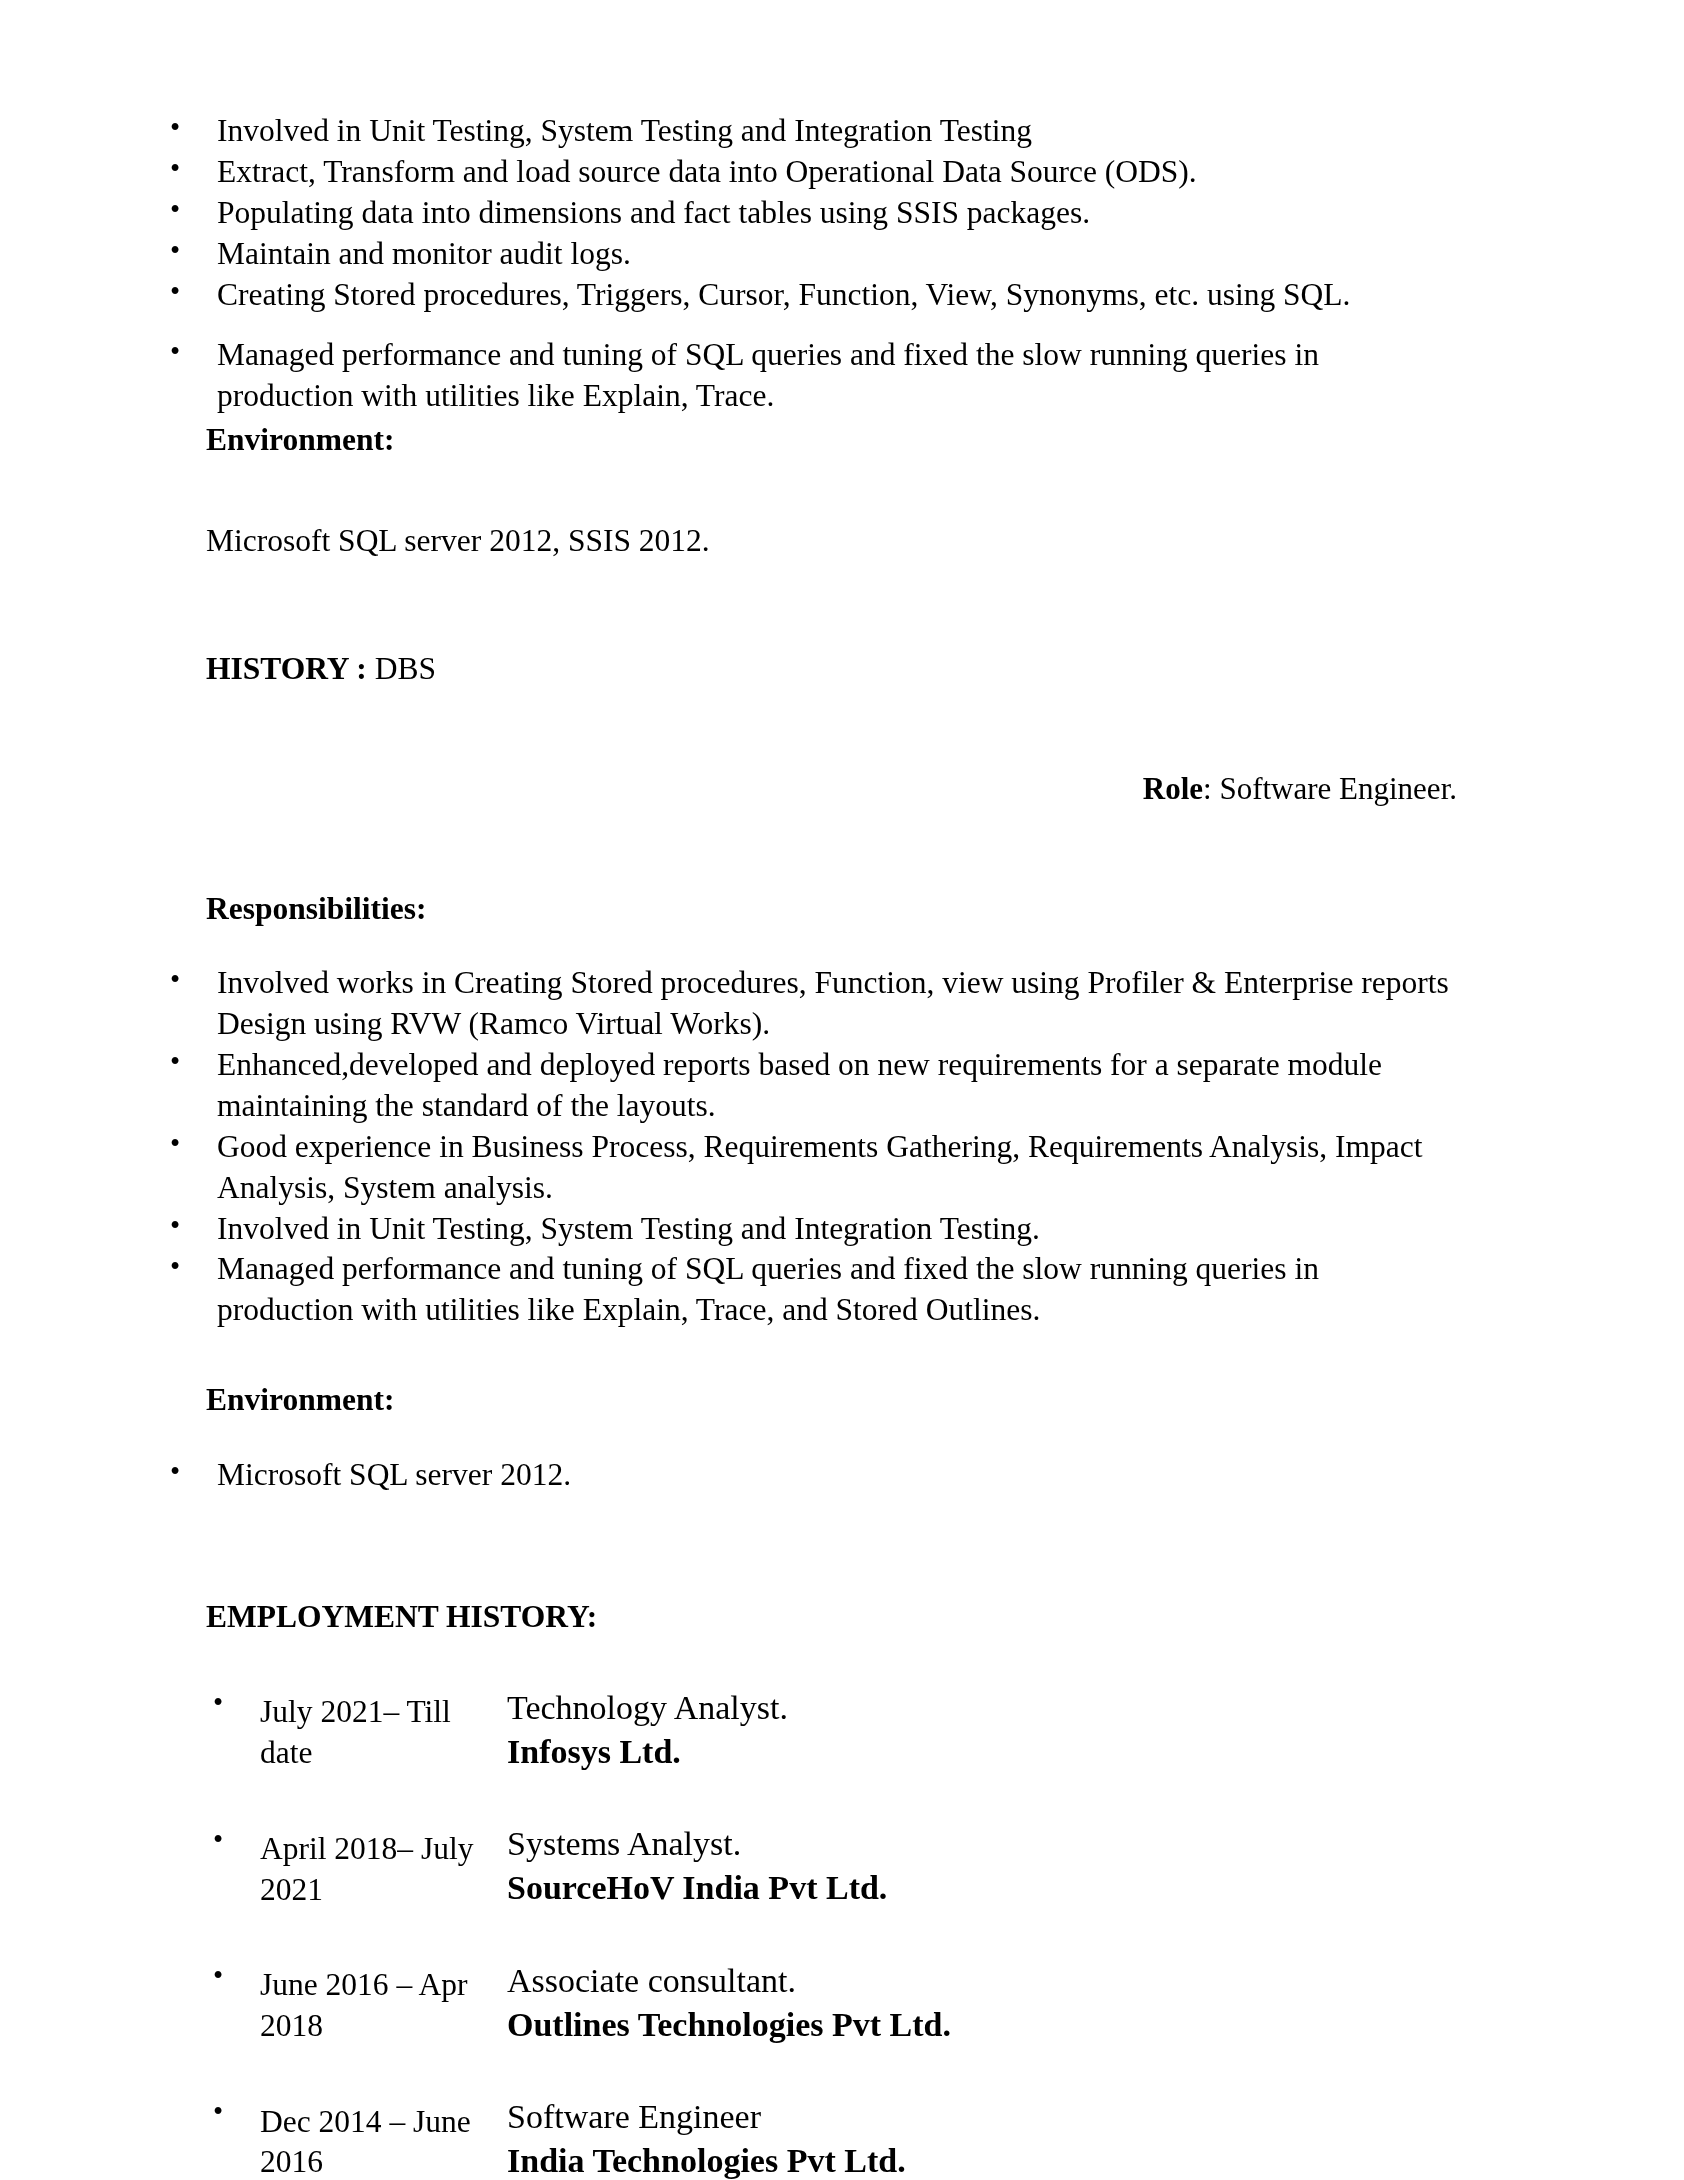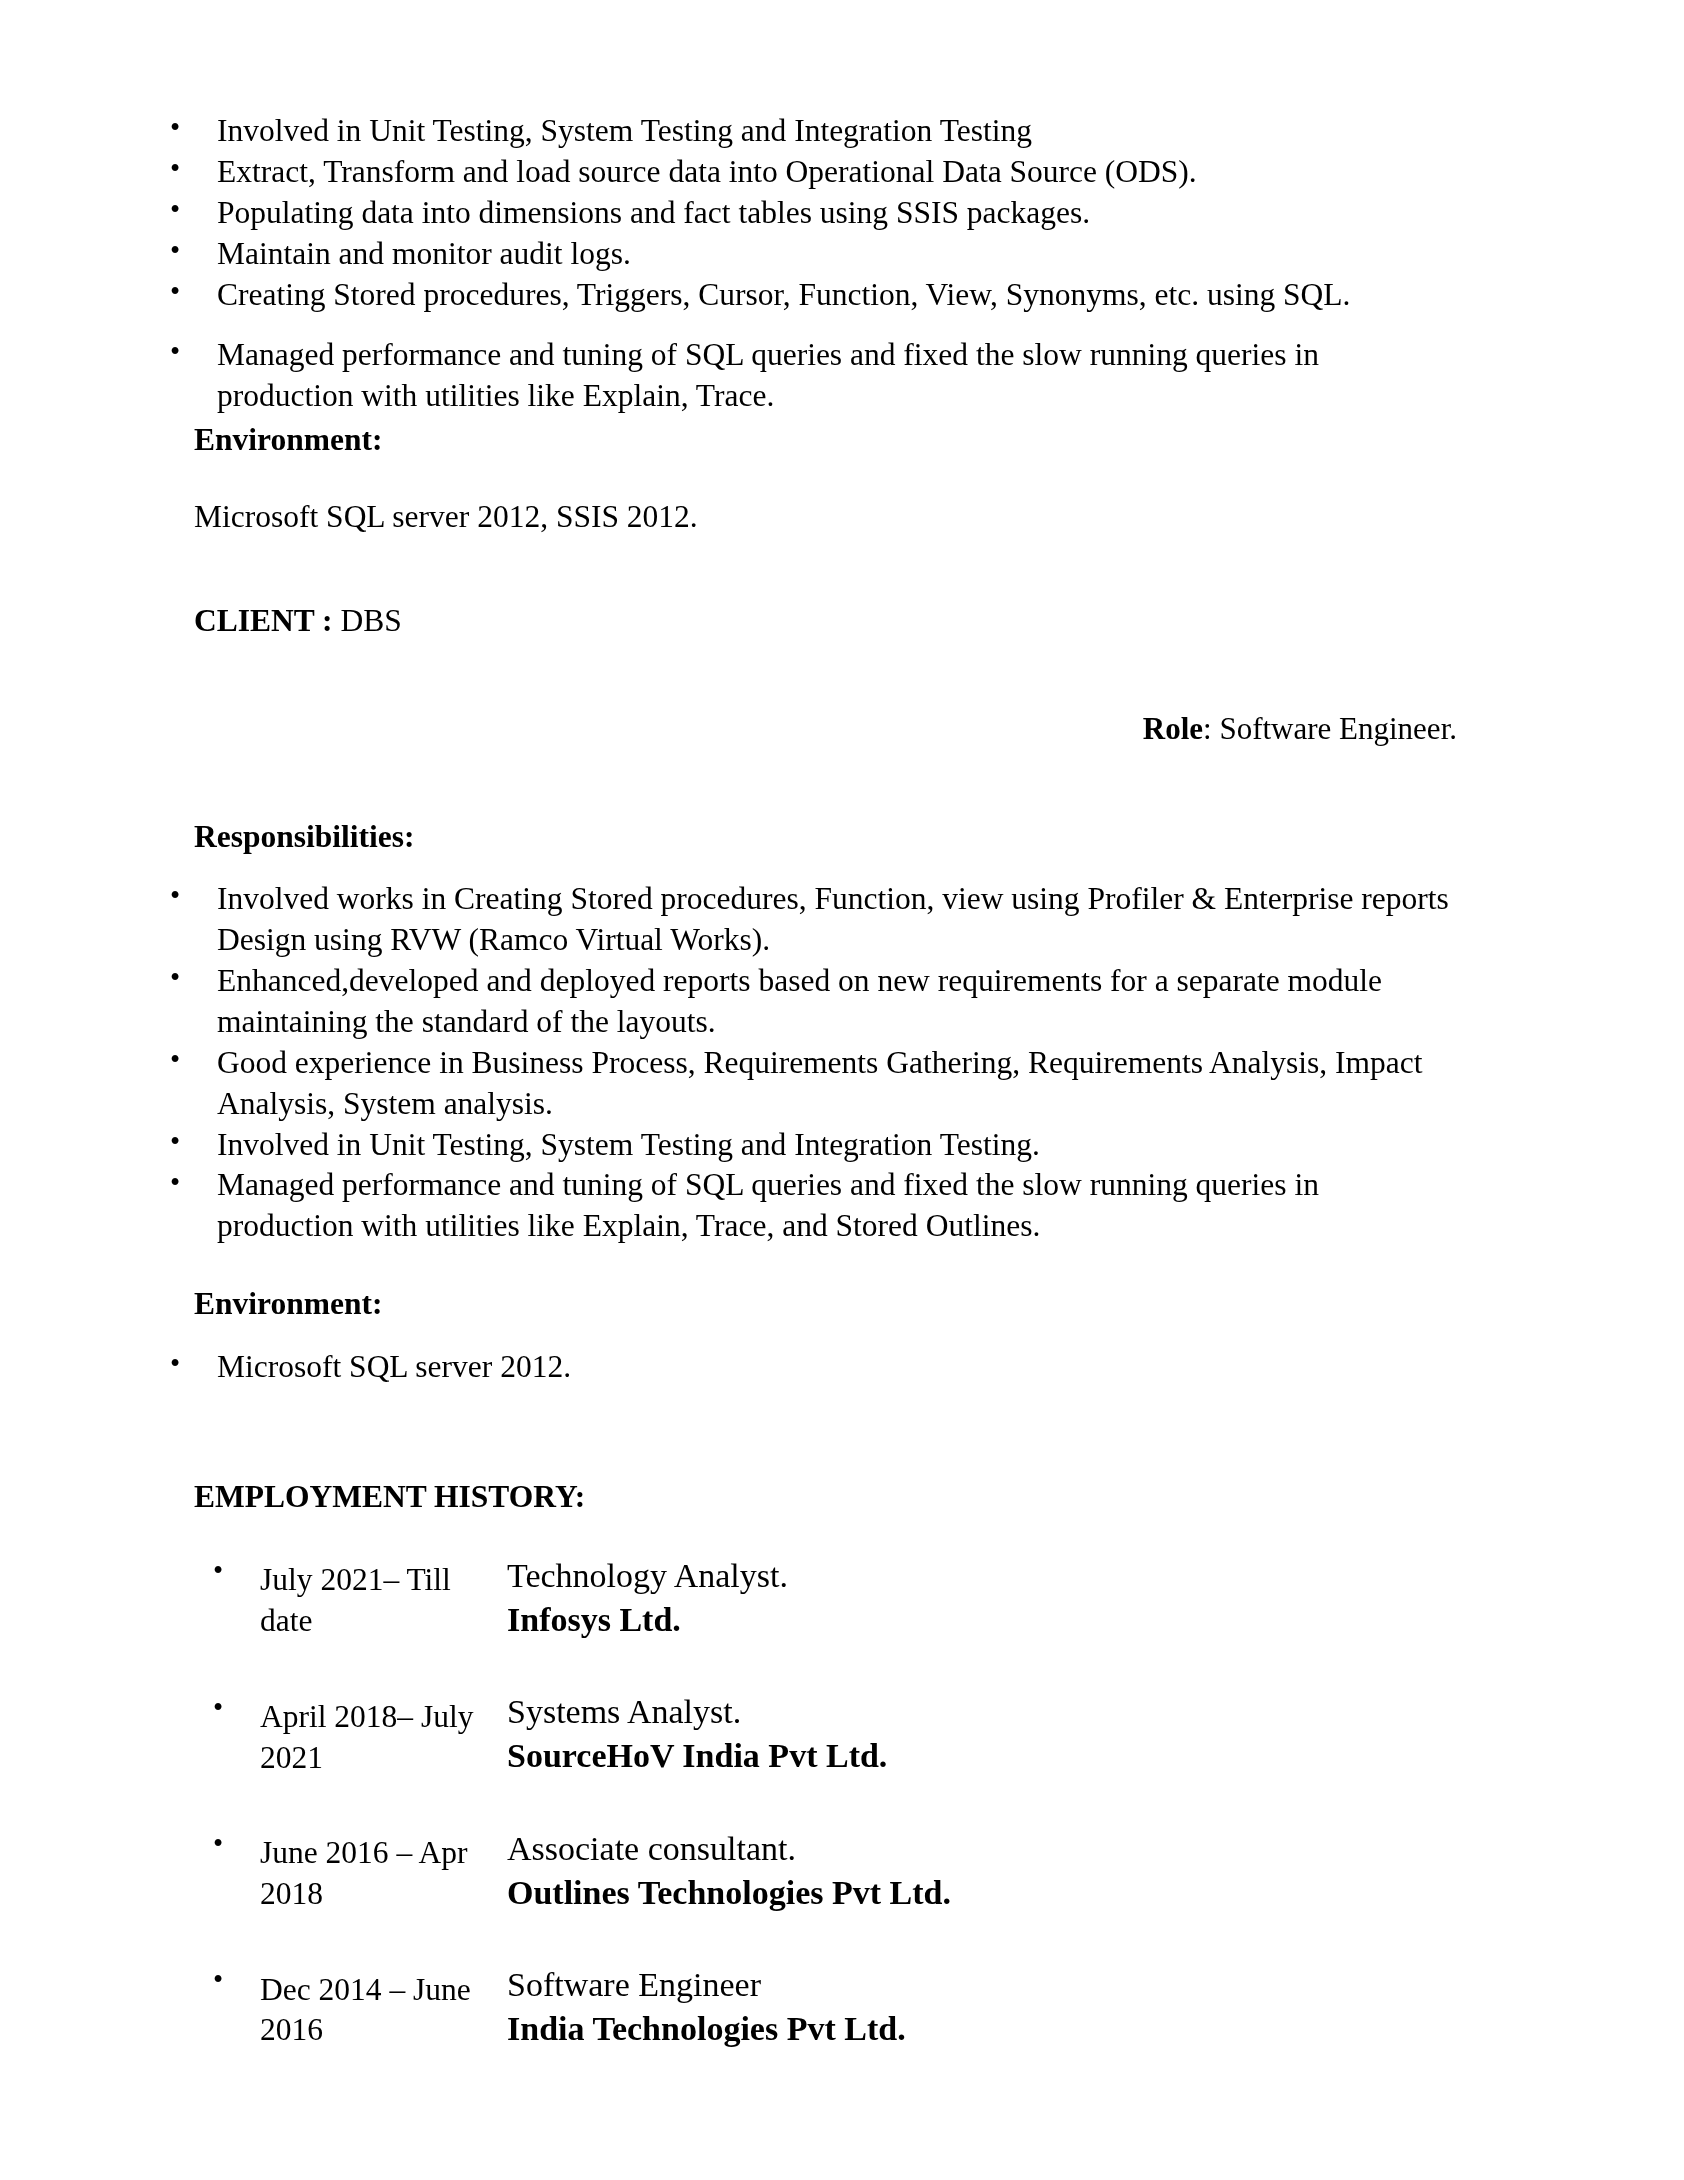--- a/index.html
+++ b/index.html
@@ -21,21 +21,21 @@
     height: 2181px;
     background: #ffffff;
     box-sizing: border-box;
     padding: 111px 228px 0 194px; 
   }
 
   
   .para {
     font-size: 31.5px;
     line-height: 1.28;
-    margin: 0;
+    margin: 12px;
   }
   .para.bold { font-weight: bold; }
 
   .spacer-sm { height: 22px; }
   .spacer-md { height: 37px; }
   .spacer-lg { height: 63px; }
   .spacer-xl { height: 89px; }
 
   
   ul.bullets {
@@ -147,21 +147,21 @@
 
   <p class="para bold" style="margin-top:3.4px;">Environment:</p>
 
   <div class="spacer-md"></div>
 
   <p class="para">Microsoft SQL server 2012, SSIS 2012.</p>
 
   <div class="spacer-lg"></div>
 
   <p class="para">
-    <span class="bold" style="font-weight:bold;">CLIENT :</span><span>&nbsp;</span><span>DBS</span>
+    <span class="bold" style="font-weight:bold;">HISTORY :</span><span>&nbsp;</span><span>DBS</span>
   </p>
 
   <div class="spacer-md"></div>
 
   <p class="role-line">
     <span class="role-label">Role</span><span>: Software Engineer.</span>
   </p>
 
   <div class="spacer-md"></div>
 

